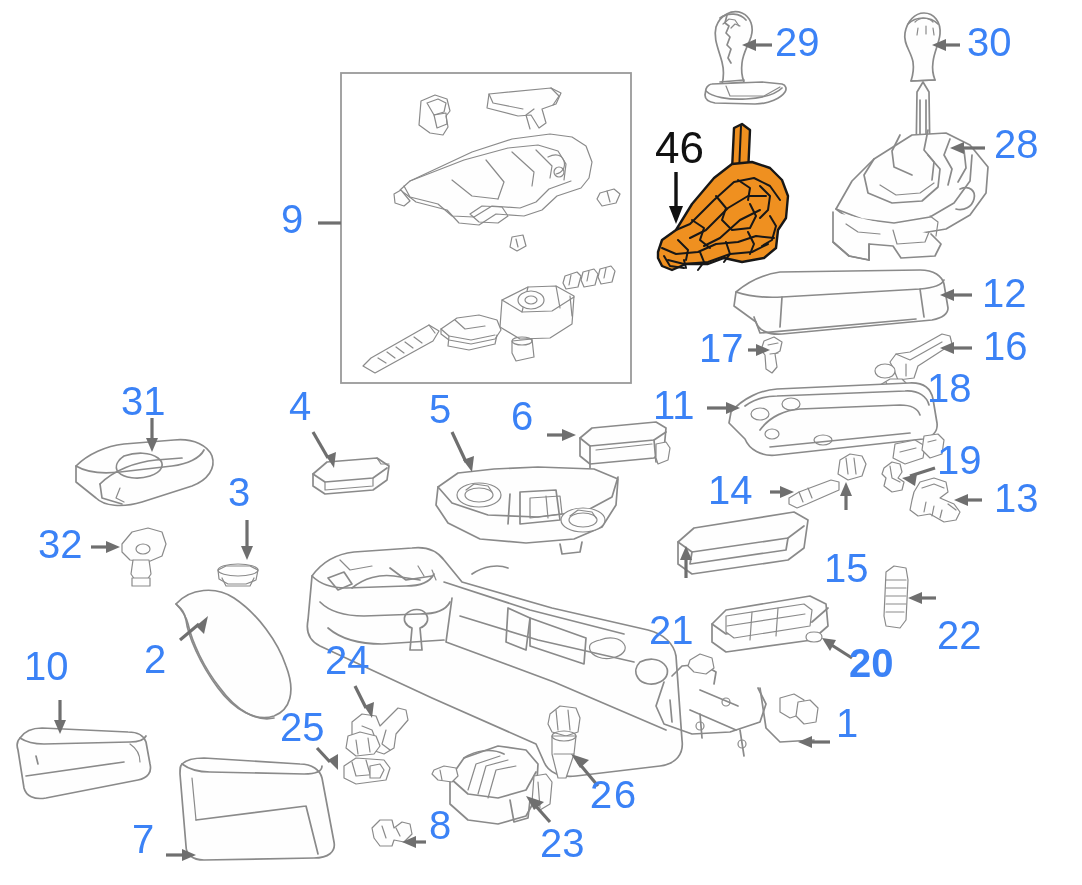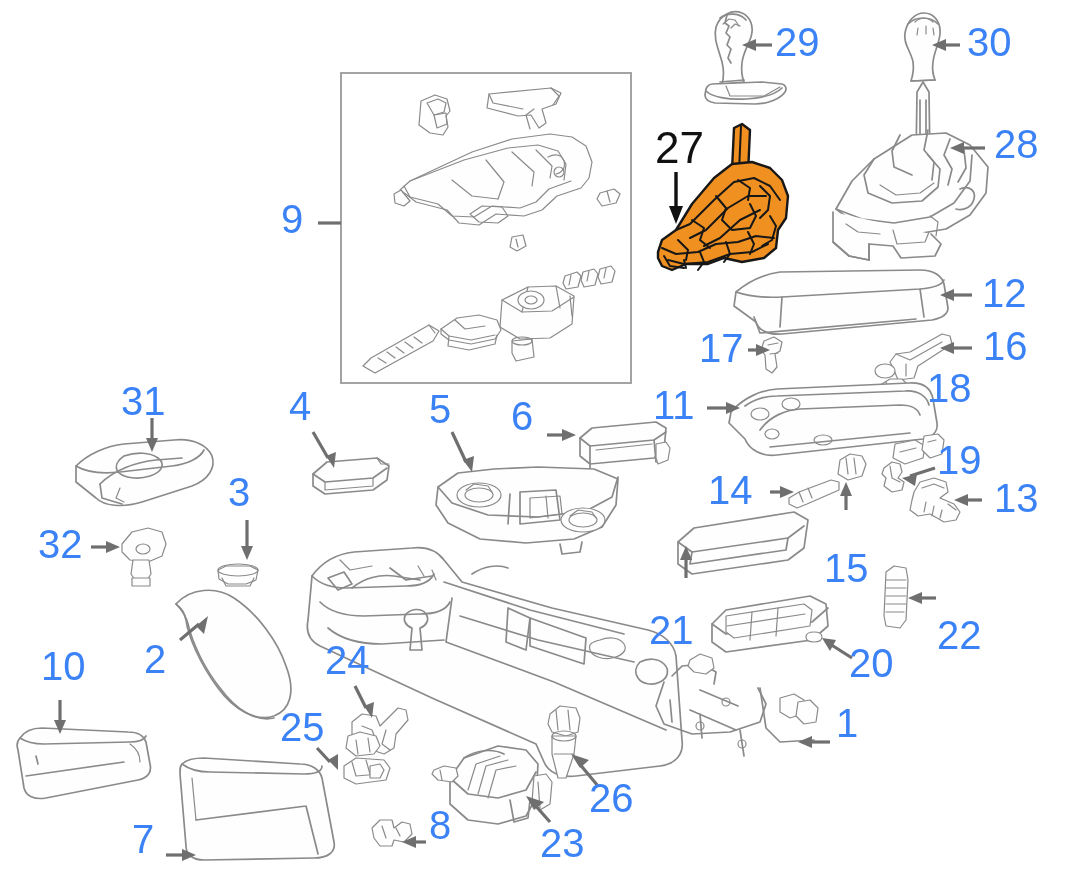--- a/index.html
+++ b/index.html
@@ -471,38 +471,38 @@
 
   <div class="callout" style="left:836px; top:703px;">1</div>
   <div class="callout" style="left:144px; top:639px;">2</div>
   <div class="callout" style="left:228px; top:472px;">3</div>
   <div class="callout" style="left:289px; top:386px;">4</div>
   <div class="callout" style="left:429px; top:389px;">5</div>
   <div class="callout" style="left:511px; top:396px;">6</div>
   <div class="callout" style="left:132px; top:819px;">7</div>
   <div class="callout" style="left:429px; top:805px;">8</div>
   <div class="callout" style="left:281px; top:199px;">9</div>
-  <div class="callout" style="left:41px;  top:646px;">10</div>
+  <div class="callout" style="left:24px;  top:646px;">10</div>
   <div class="callout" style="left:653px; top:385px;">11</div>
   <div class="callout" style="left:982px; top:273px;">12</div>
   <div class="callout" style="left:994px; top:478px;">13</div>
   <div class="callout" style="left:708px; top:470px;">14</div>
   <div class="callout" style="left:824px; top:512px;margin-top:36px;">15</div>
   <div class="callout" style="left:983px; top:326px;">16</div>
   <div class="callout" style="left:699px; top:328px;">17</div>
   <div class="callout" style="left:927px; top:368px;">18</div>
   <div class="callout" style="left:937px; top:440px;">19</div>
-  <div class="callout" style="left:849px; top:643px;">20</div>
+  <div class="callout" style="left:849px; top:643px;font-weight:bold;">20</div>
   <div class="callout" style="left:649px; top:578px;margin-top:32px;">21</div>
   <div class="callout" style="left:937px; top:576px;margin-top:39px;">22</div>
   <div class="callout" style="left:540px; top:823px;">23</div>
   <div class="callout" style="left:325px; top:640px;">24</div>
   <div class="callout" style="left:280px; top:707px;">25</div>
-  <div class="callout" style="left:589px; top:778px;">26</div>
-  <div class="callout highlight" style="left:655px; top:126px; font-size:44px;">27</div>
+  <div class="callout" style="left:589px; top:778px;font-family:Liberation Mono, monospace;">26</div>
+  <div class="callout highlight" style="left:655px; top:126px; font-size:44px;">46</div>
   <div class="callout" style="left:994px; top:124px;">28</div>
   <div class="callout" style="left:775px; top:22px;">29</div>
   <div class="callout" style="left:967px; top:22px;">30</div>
   <div class="callout" style="left:121px; top:372px;margin-top:9px;">31</div>
   <div class="callout" style="left:38px;  top:524px;">32</div>
 
   <svg style="position:absolute;left:0;top:0;width:1082px;height:885px;pointer-events:none;" viewBox="0 0 1082 885">
     <line class="leader-dark" x1="676" y1="172" x2="676" y2="210"></line>
     <polygon class="leader-head-dark" points="676,224 669,206 683,206"></polygon>
   </svg>

